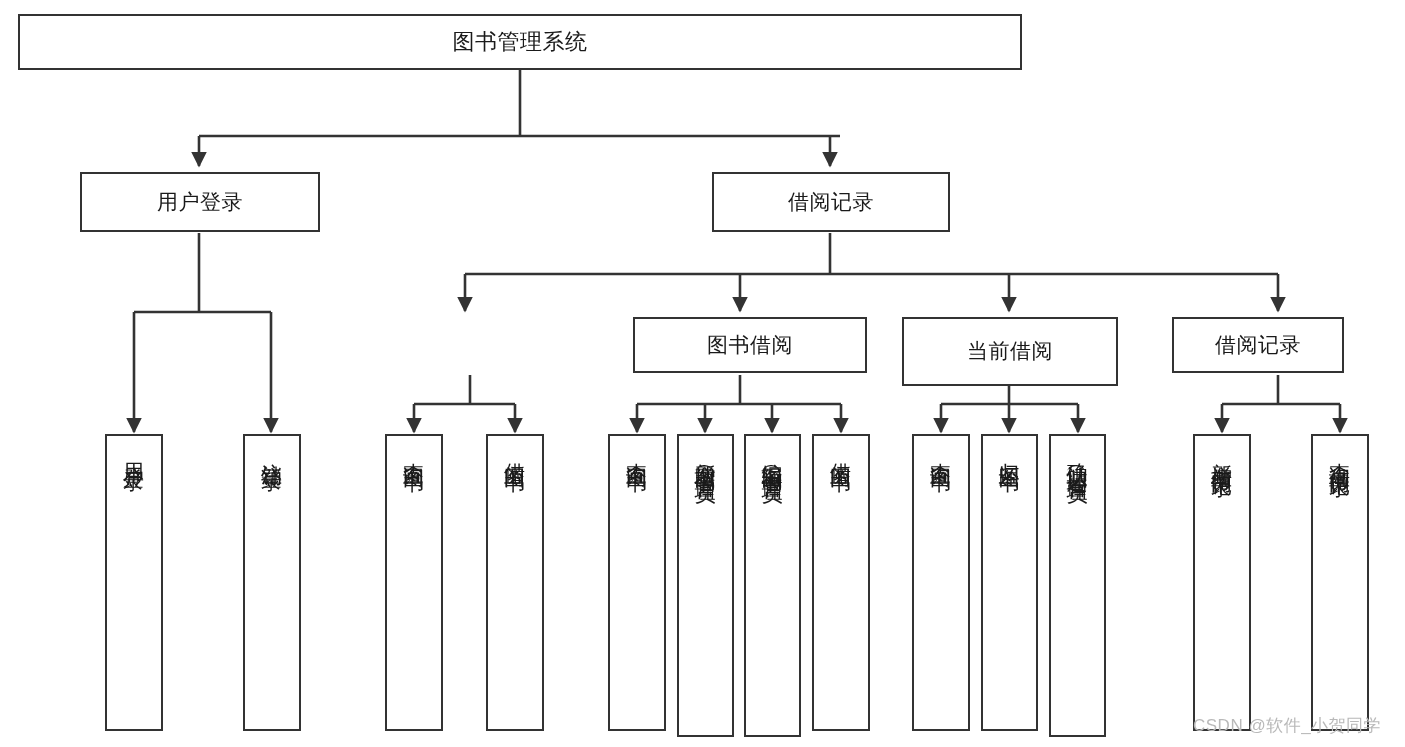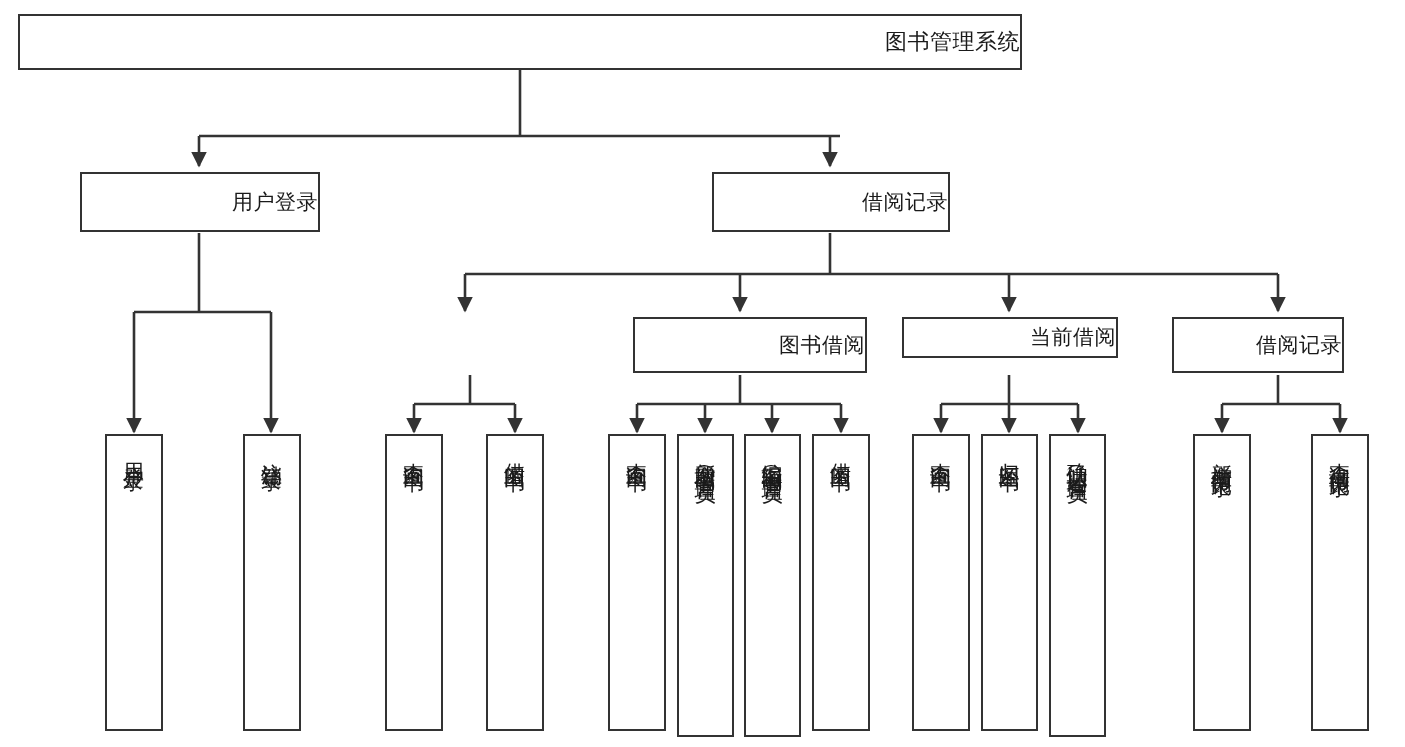--- a/index.html
+++ b/index.html
@@ -25,21 +25,21 @@
     height: 747px;
     pointer-events: none;
   }
   .node {
     position: absolute;
     box-sizing: border-box;
     background: #ffffff;
     border: 2.5px solid #333333;
     display: flex;
     align-items: center;
-    justify-content: flex-end;
+    justify-content: center;
     color: #1a1a1a;
     line-height: 1.18;
     z-index: 2;
   }
   .node .lbl {
     display: block;
     text-align: center;
   }
   
   .node.horiz .lbl {
@@ -136,21 +136,21 @@
   <div class="node horiz" style="left:80px; top:172px; width:240px; height:60px;">
     <span class="lbl">用户登录</span>
   </div>
   <div class="node horiz" style="left:712px; top:172px; width:238px; height:60px;">
     <span class="lbl">借阅记录</span>
   </div>
 
   <div class="node horiz" style="left:633px; top:317px; width:234px; height:56px;">
     <span class="lbl">图书借阅</span>
   </div>
-  <div class="node horiz" style="left:902px; top:317px; width:216px; height:41px;">
+  <div class="node horiz" style="left:902px; top:317px; width:216px; height:69px;">
     <span class="lbl">当前借阅</span>
   </div>
   <div class="node horiz" style="left:1172px; top:317px; width:172px; height:56px;">
     <span class="lbl">借阅记录</span>
   </div>
 
   <div class="node vert" style="left:105px; top:434px; width:58px; height:297px;">
     <span class="lbl">用户登录</span>
   </div>
   <div class="node vert" style="left:243px; top:434px; width:58px; height:297px;">
@@ -187,14 +187,15 @@
     <span class="lbl">确认归还（管理员）</span>
   </div>
 
   <div class="node vert" style="left:1193px; top:434px; width:58px; height:297px;">
     <span class="lbl">新增借阅记录</span>
   </div>
   <div class="node vert" style="left:1311px; top:434px; width:58px; height:297px;">
     <span class="lbl">查询借阅记录</span>
   </div>
 
+  <div class="watermark" style="left:1193px; top:714px;">CSDN @软件_小贺同学</div>
 
 </div>
 
 </body></html>

